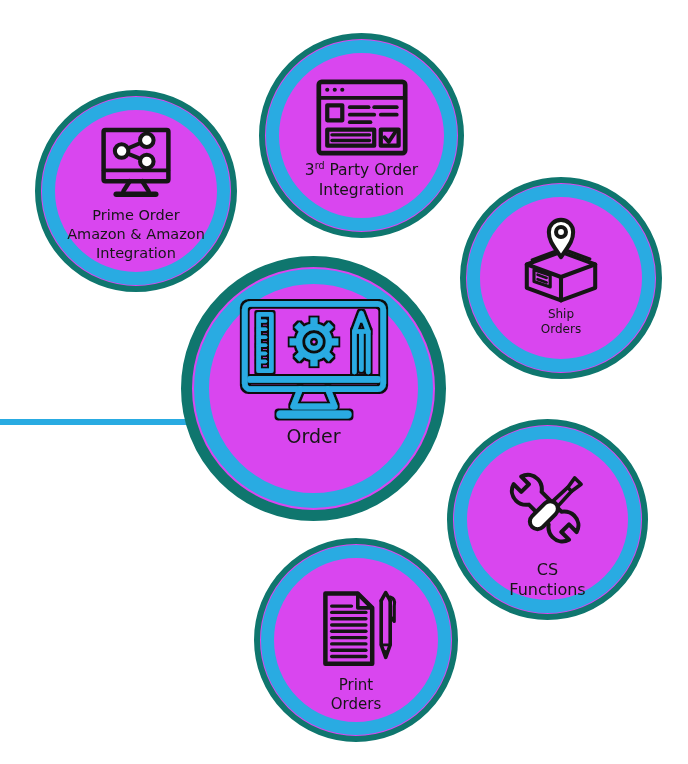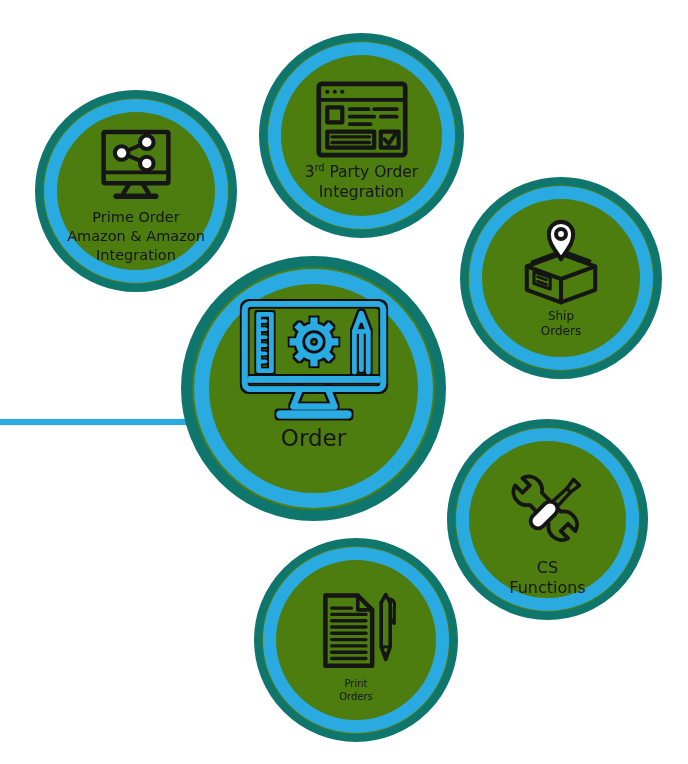--- a/index.html
+++ b/index.html
@@ -5,22 +5,22 @@
   html,body { margin:0; padding:0; background:#fff; }
   #stage {
     position:relative; width:688px; height:764px; background:#ffffff;
     overflow:hidden; font-family:"DejaVu Sans", sans-serif; color:#161616;
   }
   .connector {
     position:absolute; left:0; top:419px; width:192px; height:6px;
     background:#29ABE2; z-index:0;
   }
   .circle {
-    position:absolute; border-radius:50%; background:#4d7c0f;
-    border:8px solid #0f766e; box-sizing:border-box; z-index:1;
+    position:absolute; border-radius:50%; background:#d946ef;
+    border:6px solid #0f766e; box-sizing:border-box; z-index:1;
   }
   .blue-ring {
     position:absolute; inset:1px; border-radius:50%;
     border:13px solid #29ABE2; box-sizing:border-box;
   }
   .content {
     position:absolute; inset:14px; display:flex; flex-direction:column;
     align-items:center; justify-content:flex-start; text-align:center;
     border-radius:50%; z-index:2;
   }
@@ -38,25 +38,25 @@
   .c-print  { left:254px; top:538px; width:204px; height:204px; }
 
   
   .c-amazon .content { padding-top:17px; }
   .c-amazon .label { font-size:14.5px; line-height:1.3; margin-top:3px; }
   .c-third .content { padding-top:26px; }
   .c-third .label { font-size:15.5px; line-height:1.25; margin-top:4px; }
   .c-ship .content { padding-top:17px; }
   .c-ship .label { font-size:12px; line-height:1.25; margin-top:3px; }
   .c-center .content { inset:20px; padding-top:12px; }
-  .c-center .label { font-size:23px; line-height:1.08; margin-top:2px; }
+  .c-center .label { font-size:19px; line-height:1.08; margin-top:2px; }
   .c-cs .content { padding-top:27px; }
   .c-cs .label { font-size:16px; line-height:1.25; margin-top:4px; }
   .c-print .content { padding-top:30px; }
-  .c-print .label { font-size:10px; line-height:1.25; margin-top:5px; }
+  .c-print .label { font-size:15px; line-height:1.25; margin-top:5px; }
 
   svg { display:block; }
 </style>
 </head>
 <body>
 
 <div id="stage">
 
   <div class="connector"></div>
 

